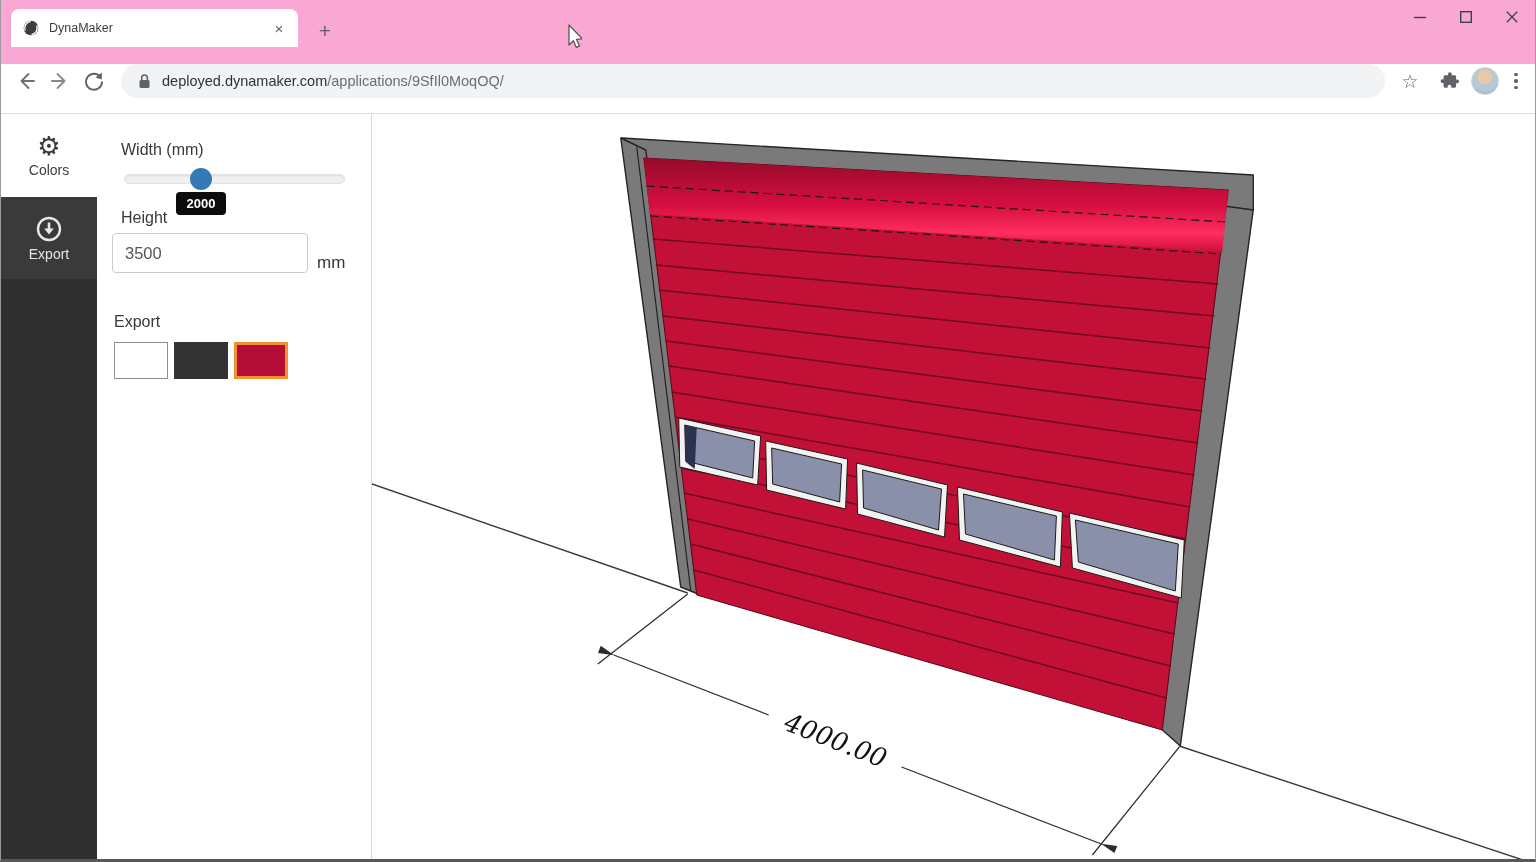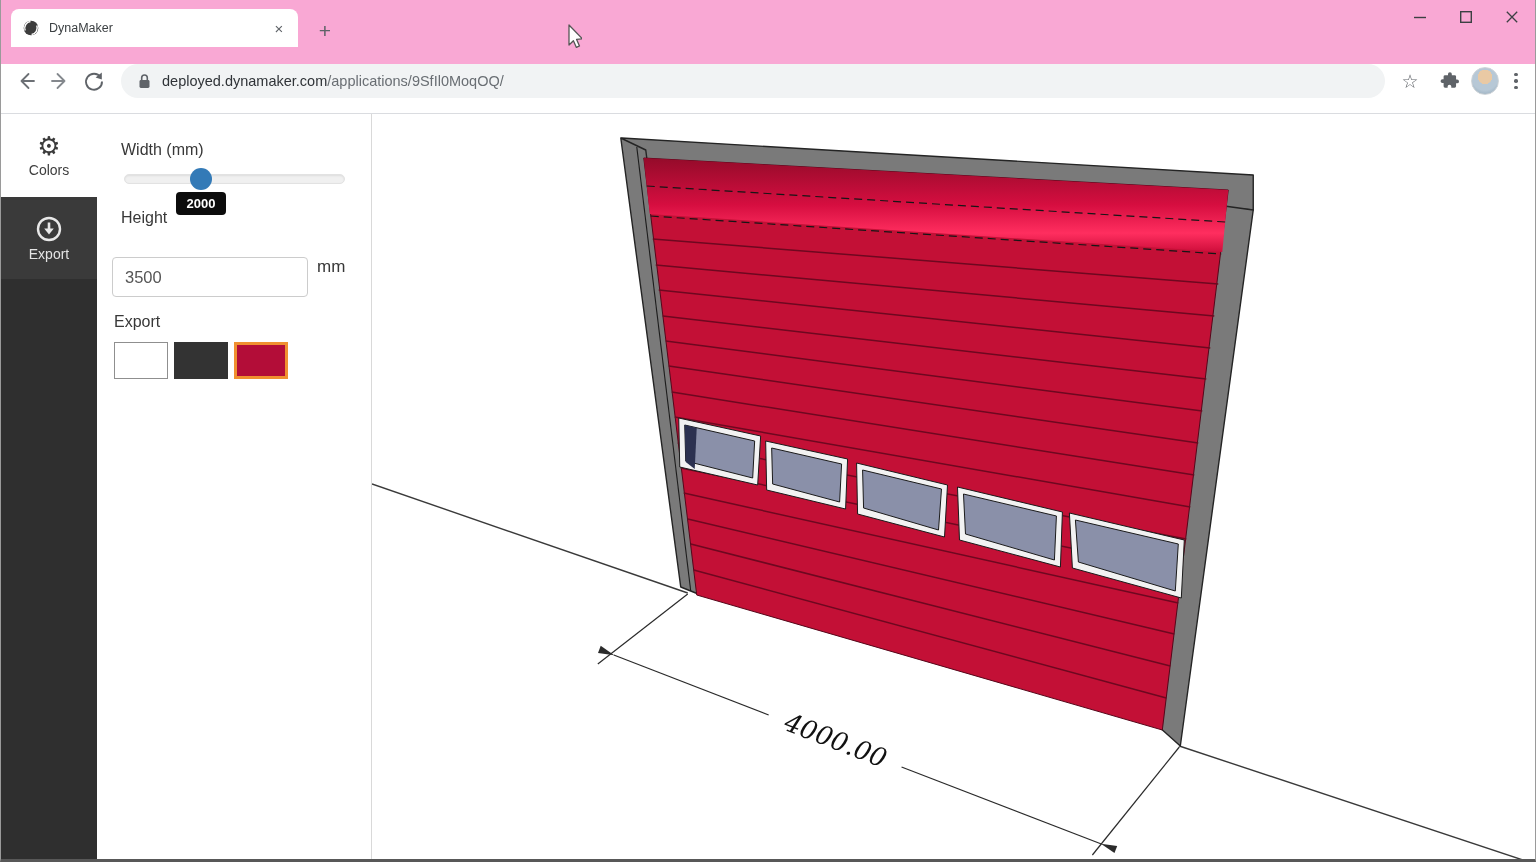--- a/index.html
+++ b/index.html
@@ -69,21 +69,21 @@
   .slider-handle {
     position:absolute; left:93px; top:54px; width:22px; height:22px;
     border-radius:50%; background:#337ab7;
   }
   .slider-tip {
     position:absolute; left:79px; top:78px; min-width:50px; height:23px;
     background:#0c0c0c; color:#fff; border-radius:4px;
     font-size:13px; font-weight:bold; display:flex; align-items:center; justify-content:center;
     padding:0 8px;
   }
-  .height-row { position:absolute; left:15px; top:119px; display:flex; align-items:flex-start;margin-top:24px; }
+  .height-row { position:absolute; left:15px; top:119px; display:flex; align-items:flex-end; }
   .height-input {
     width:196px; height:40px; border:1px solid #ccc; border-radius:4px;
     font-family:"Liberation Sans", sans-serif; font-size:16.5px; color:#555;
     padding:0 12px; outline:none; background:#fff;
   }
   .unit { margin-left:9px; font-size:17px; color:#383838; }
   .swatches { position:absolute; left:17px; top:228px; display:flex; gap:6px; }
   .swatch { width:54px; height:37px; }
   .swatch-white { border:1px solid #8f8f8f; }
   .swatch-sel { border:3px solid #f09030; }

